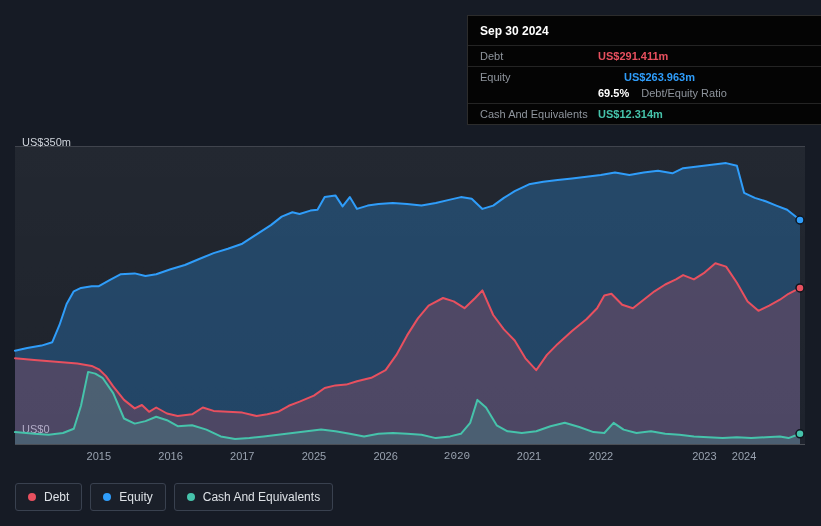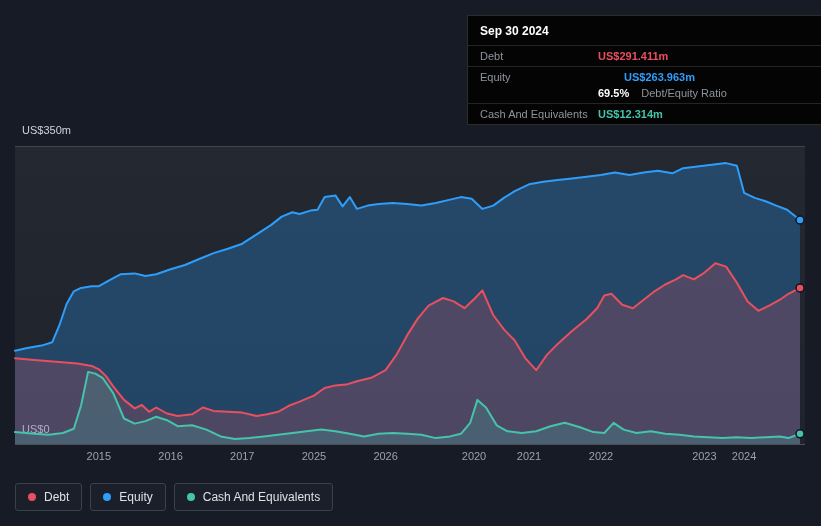--- a/index.html
+++ b/index.html
@@ -8,21 +8,21 @@
     background:#161b25;
     font-family:"Liberation Sans", sans-serif;
     overflow:hidden;
     position:relative;
     color:#d5dae1;
   }
   .screen{position:absolute;inset:0;}
 
   
   .y-label{position:absolute;left:22px;font-size:11px;color:#cfd4db;}
-  .y-top{top:124px;}
+  .y-top{top:136px;}
   .y-zero{top:423px;}
 
   
   .plot{
     position:absolute;left:15px;top:146px;width:790px;height:297px;
     background:linear-gradient(rgba(255,255,255,0.055),rgba(255,255,255,0.035));
     border-top:1px solid rgba(255,255,255,0.15);
     border-bottom:1px solid rgba(255,255,255,0.18);
   }
   .plot svg{position:absolute;inset:0;width:100%;height:100%;overflow:visible;display:block;}
@@ -79,21 +79,21 @@
         <circle cx="785.0" cy="286.8" r="4" fill="#46c3ab" stroke="#10151d" stroke-width="1.5"></circle>
       </svg>
   </div>
 
   <div id="x-axis">
       <span class="x-tick" style="left: 98.8748px;">2015</span>
       <span class="x-tick" style="left: 170.563px;">2016</span>
       <span class="x-tick" style="left: 242.25px;">2017</span>
       <span class="x-tick" style="left: 313.938px;">2025</span>
       <span class="x-tick" style="left: 385.626px;">2026</span>
-      <span class="x-tick" style="left: 474px;">2020</span>
+      <span class="x-tick" style="left: 457px; font-family: Liberation Mono, monospace;">2020</span>
       <span class="x-tick" style="left: 529.002px; text-align: center;">2021</span>
       <span class="x-tick" style="left: 601px;">2022</span>
       <span class="x-tick" style="left: 672.377px; margin-left: 32px;">2023</span>
       <span class="x-tick" style="left: 744.065px;">2024</span>
     </div>
 
   <div class="tooltip">
     <div class="tt-header">Sep 30 2024</div>
     <div class="tt-row">
       <span class="lbl">Debt</span>

